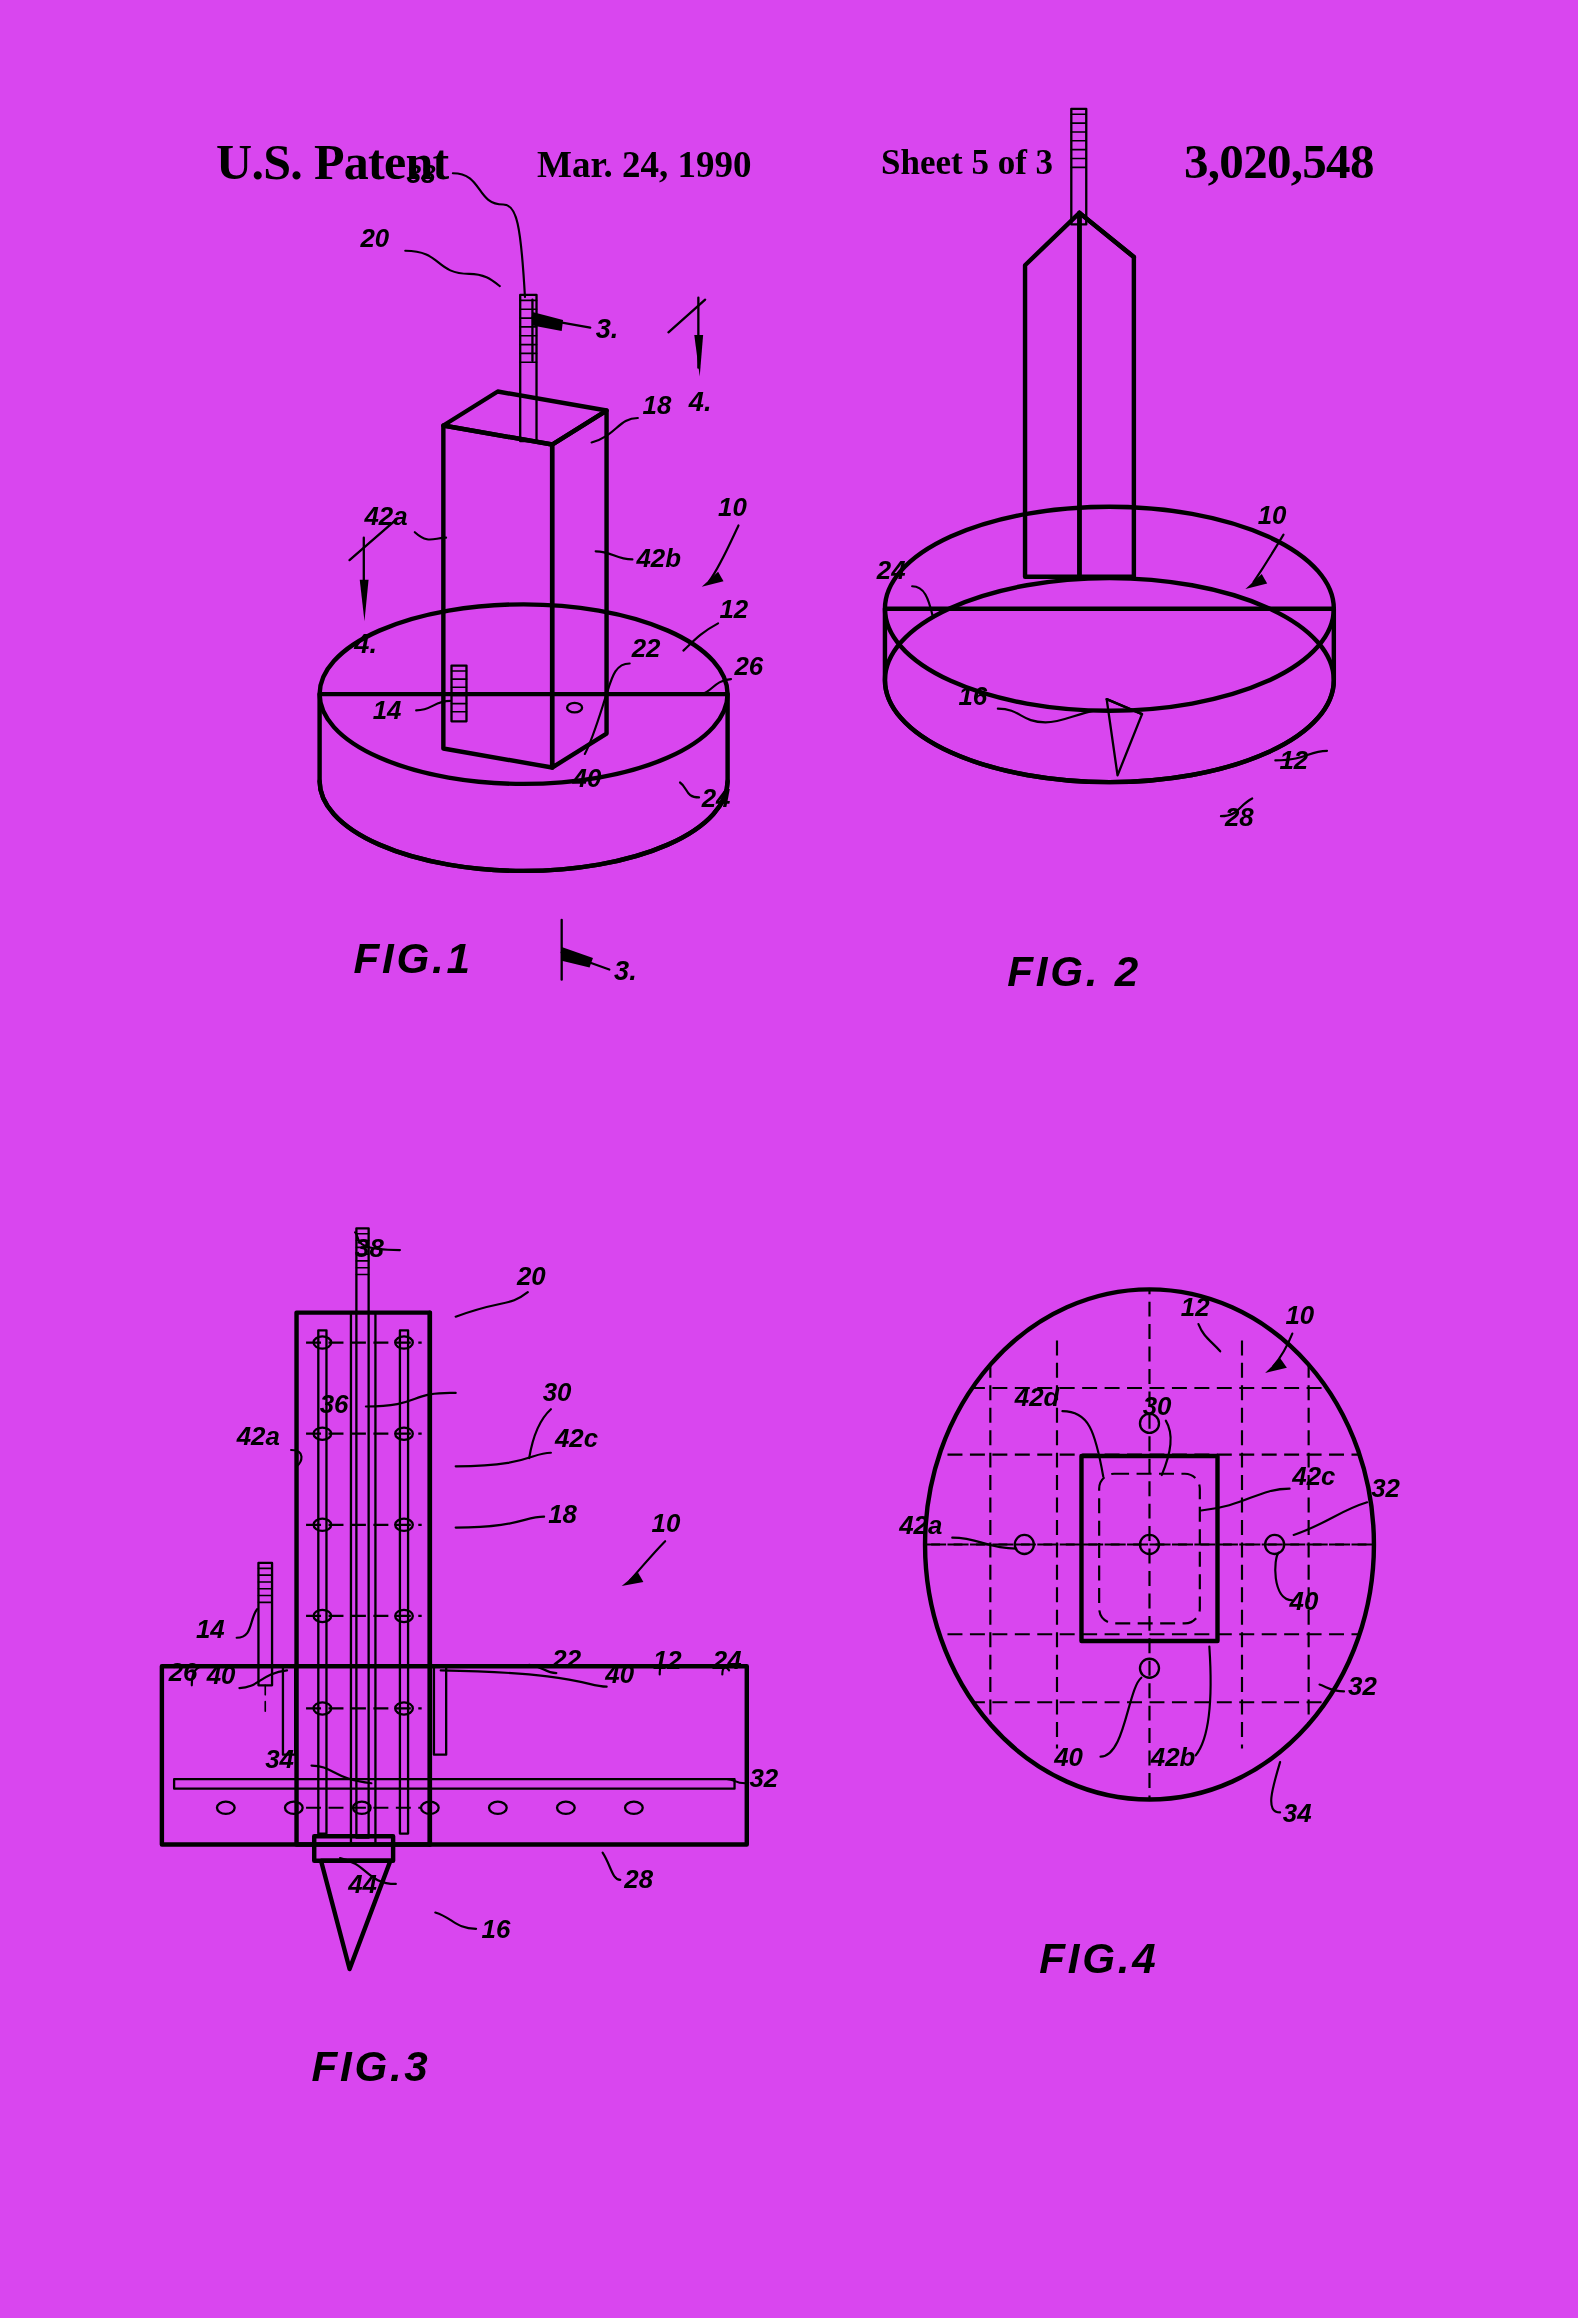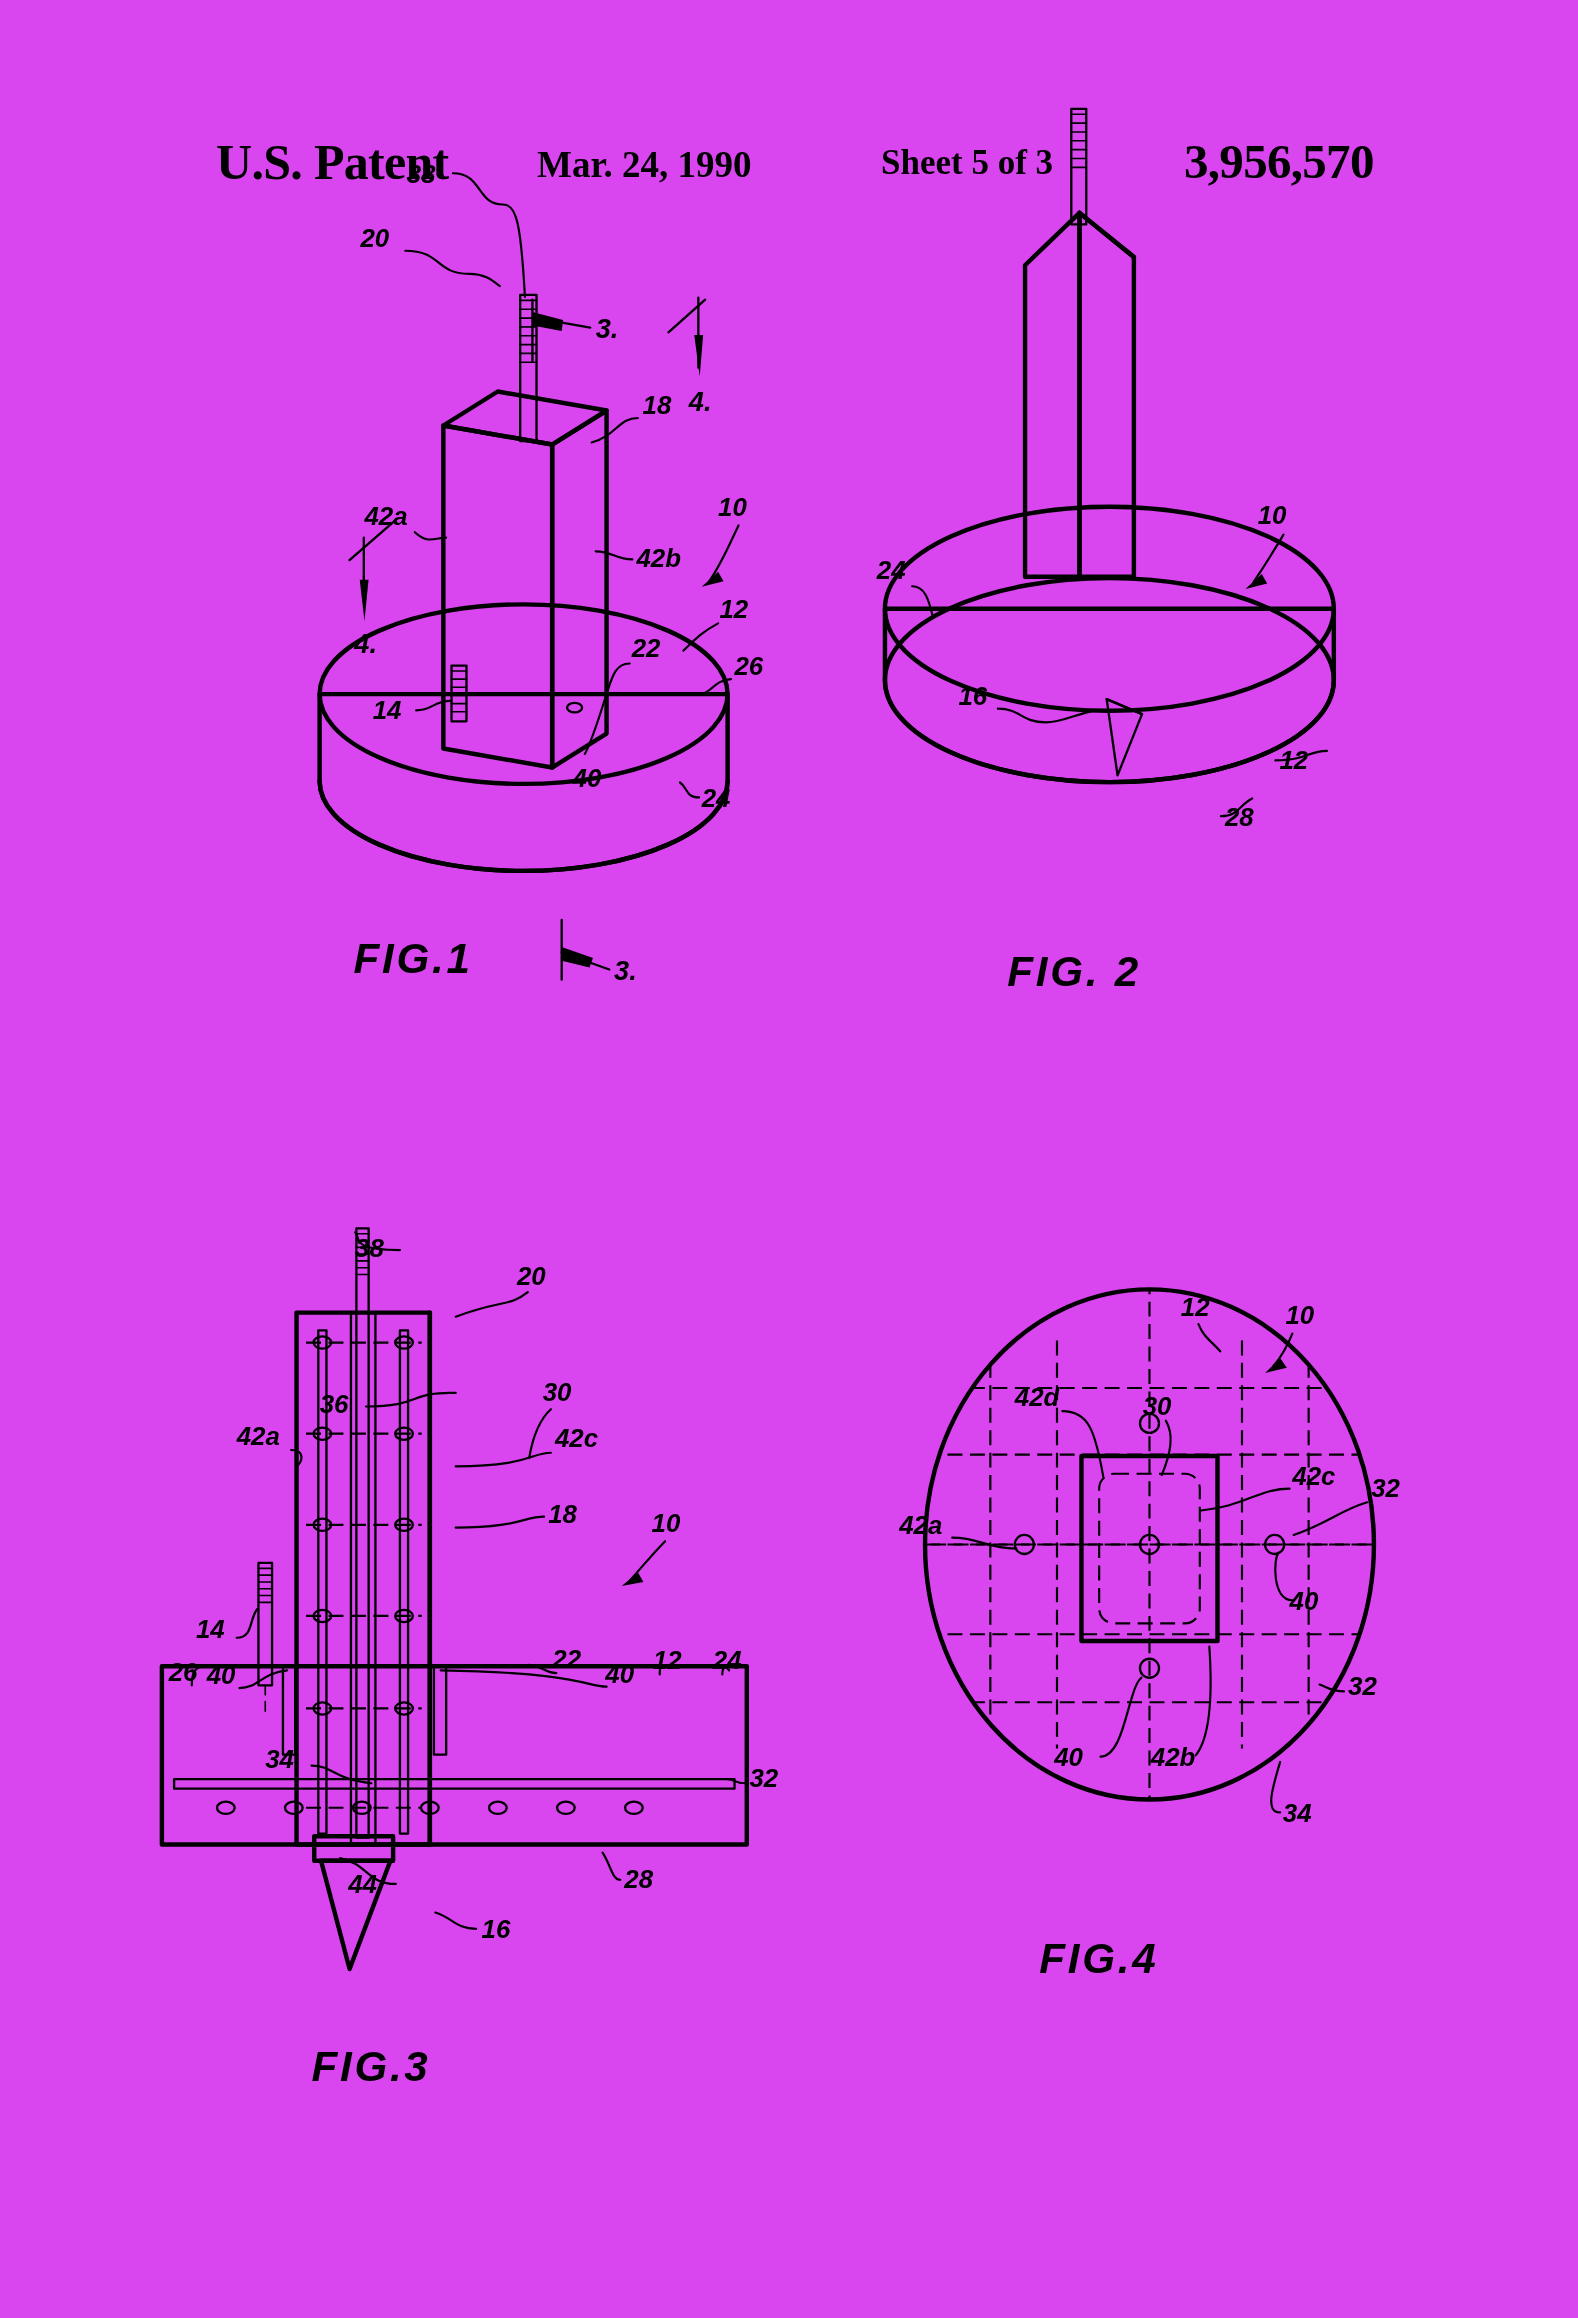--- a/index.html
+++ b/index.html
@@ -90,21 +90,21 @@
 </style>
 </head>
 <body>
 
 <div class="page">
 
   <div class="hdr">
     <div class="hdr-office">U.S. Patent</div>
     <div class="hdr-date">Mar. 24, 1990</div>
     <div class="hdr-sheet">Sheet 5 of 3</div>
-    <div class="hdr-patno">3,956,570</div>
+    <div class="hdr-patno">3,020,548</div>
   </div>
 
   <div class="figwrap" style="left:0px; top:0px;">
   <svg width="850" height="1021" viewBox="0 0 1250 1500">
 
     <defs>
 
       <pattern id="speck1" patternUnits="userSpaceOnUse" width="72" height="72">
         <rect width="72" height="72" fill="#fff"></rect>
         <circle cx="10" cy="14" r="3.2" fill="#000"></circle>

